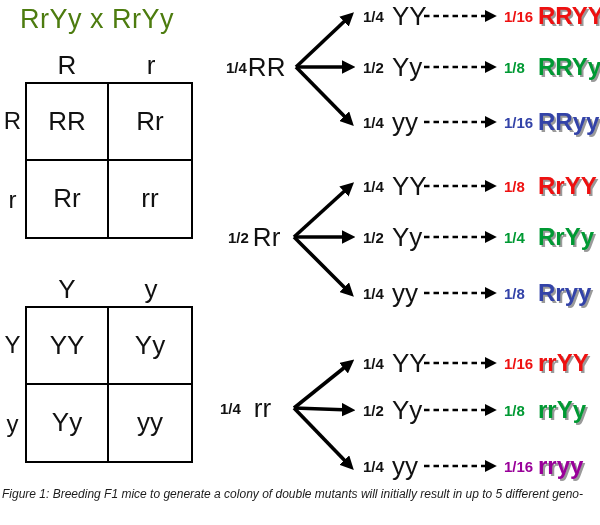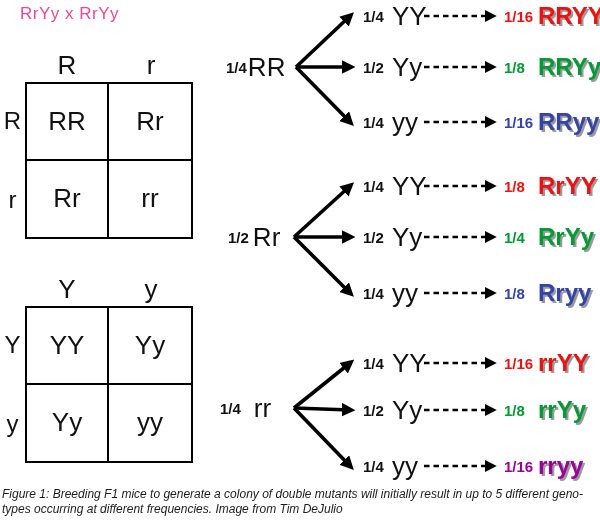--- a/index.html
+++ b/index.html
@@ -1,19 +1,19 @@
 <!DOCTYPE html>
 <html><head>
 <meta charset="utf-8">
 <style>
   html,body { margin:0; padding:0; background:#fff; }
   .page { position:relative; width:600px; height:525px; background:#ffffff;
           font-family:"Liberation Sans", sans-serif; overflow:hidden; color:#111; }
 
-  .title { position:absolute; left:20px; top:4px; font-size:17px; letter-spacing:.5px; color:#ec4899; }
+  .title { position:absolute; left:20px; top:4px; font-size:27px; letter-spacing:.5px; color:#4d7c0f; }
 
   
   .punnett { position:absolute; left:0; width:200px; }
   .pq1 { top:50px; } .pq2 { top:274px; }
   .pq-colheads { margin-left:25px; width:168px; height:32px; display:flex; }
   .pq-colheads span { flex:1; text-align:center; font-size:26px; line-height:30px; }
   .pq-body { display:flex; height:157px; }
   .pq-rowheads { width:25px; display:flex; flex-direction:column; }
   .pq-rowheads span { flex:1; display:flex; align-items:center; justify-content:center; font-size:24px; }
   .pq-grid { width:168px; height:157px; box-sizing:border-box; display:grid;
@@ -198,16 +198,15 @@
     <span class="frac" style="color: rgb(0, 153, 51);">1/8</span>
     <span class="geno" style="color: rgb(0, 153, 51);">rrYy</span>
   </div>
   <div class="node res" style="top:451px;">
     <span class="frac" style="color: rgb(153, 0, 153);">1/16</span>
     <span class="geno" style="color: rgb(153, 0, 153);">rryy</span>
   </div>
 
   <div class="caption">
     <div>Figure 1: Breeding F1 mice to generate a colony of double mutants will initially result in up to 5 different geno-</div>
-    <div>types occurring at different frequencies. Image from Tim DeJulio</div>
   </div>
 
 </div>
 
 </body></html>

